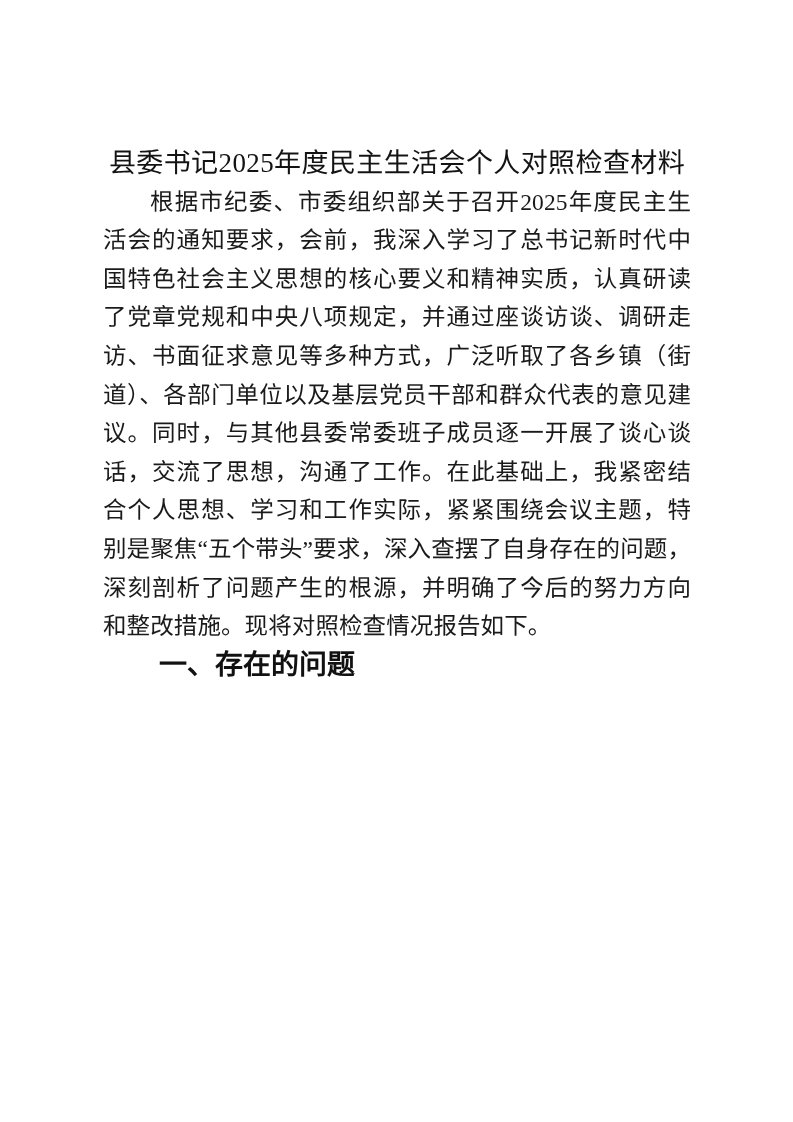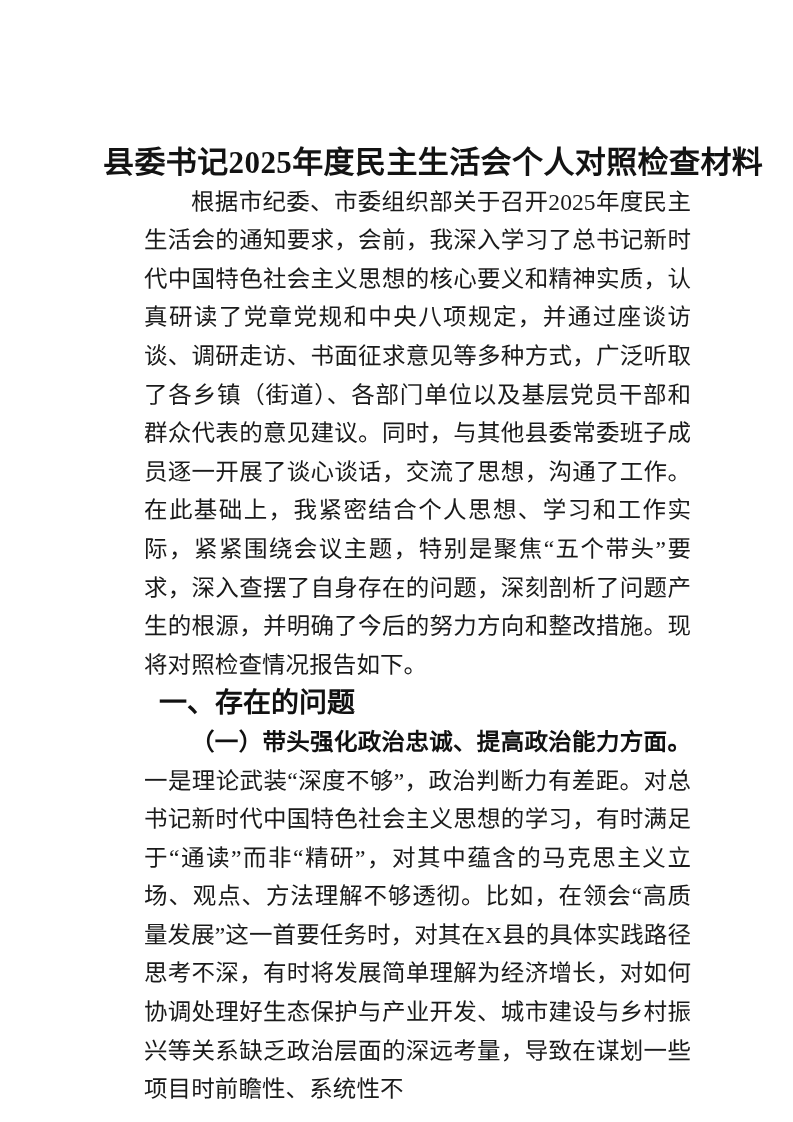--- a/index.html
+++ b/index.html
@@ -22,22 +22,22 @@
   
   .doc-body {
     position: absolute;
     left: 103px;
     top: 144px;
     width: 588px;
   }
 
   .doc-title {
     font-family: "Liberation Serif", "DejaVu Serif", serif;
-    font-weight: bold;
-    font-size: 31px;
+    font-weight: normal;
+    font-size: 27px;
     line-height: 38.6px;
     color: #131313;
     text-align: center;
     letter-spacing: 0.4px;
     margin: 0 0 0 0;
     white-space: nowrap;
   }
 
   .doc-para {
     font-family: "Liberation Serif", "DejaVu Serif", serif;
@@ -46,21 +46,20 @@
     color: #1a1a1a;
     text-align: justify;
     text-align-last: left;
     text-justify: inter-character;
     margin: 0;
     letter-spacing: 0.1px;
   }
 
   .indent {
     text-indent: 2em;
-    margin-left: 41px;
   }
 
   .doc-heading {
     font-family: "Liberation Serif", "DejaVu Serif", serif;
     font-size: 28px;
     line-height: 38.6px;
     color: #111111;
     font-weight: bold;
     margin: 0;
     text-indent: 2em;
@@ -81,16 +80,15 @@
 
 <div class="page">
   <div class="doc-body">
 
     <h1 class="doc-title">县委书记2025年度民主生活会个人对照检查材料</h1>
 
     <p class="doc-para indent">根据市纪委、市委组织部关于召开2025年度民主生活会的通知要求，会前，我深入学习了总书记新时代中国特色社会主义思想的核心要义和精神实质，认真研读了党章党规和中央八项规定，并通过座谈访谈、调研走访、书面征求意见等多种方式，广泛听取了各乡镇（街道）、各部门单位以及基层党员干部和群众代表的意见建议。同时，与其他县委常委班子成员逐一开展了谈心谈话，交流了思想，沟通了工作。在此基础上，我紧密结合个人思想、学习和工作实际，紧紧围绕会议主题，特别是聚焦“五个带头”要求，深入查摆了自身存在的问题，深刻剖析了问题产生的根源，并明确了今后的努力方向和整改措施。现将对照检查情况报告如下。</p>
 
     <h2 class="doc-heading">一、存在的问题</h2>
 
-    <p class="doc-para indent clip-tail"><span class="lead-bold">（一）带头强化政治忠诚、提高政治能力方面。</span><span>一是理论武装“深度不够”，政治判断力有差距。对总书记新时代中国特色社会主义思想的学习，有时满足于“通读”而非“精研”，对其中蕴含的马克思主义立场、观点、方法理解不够透彻。比如，在领会“高质量发展”这一首要任务时，对其在X县的具体实践路径思考不深，有时将发展简单理解为经济增长，对如何协调处理好生态保护与产业开发、城市建设与乡村振兴等关系缺乏政治层面的深远考量，导致在谋划一些项目时前瞻性、系统性不</span></p>
 
   </div>
 </div>
 
 </body></html>

